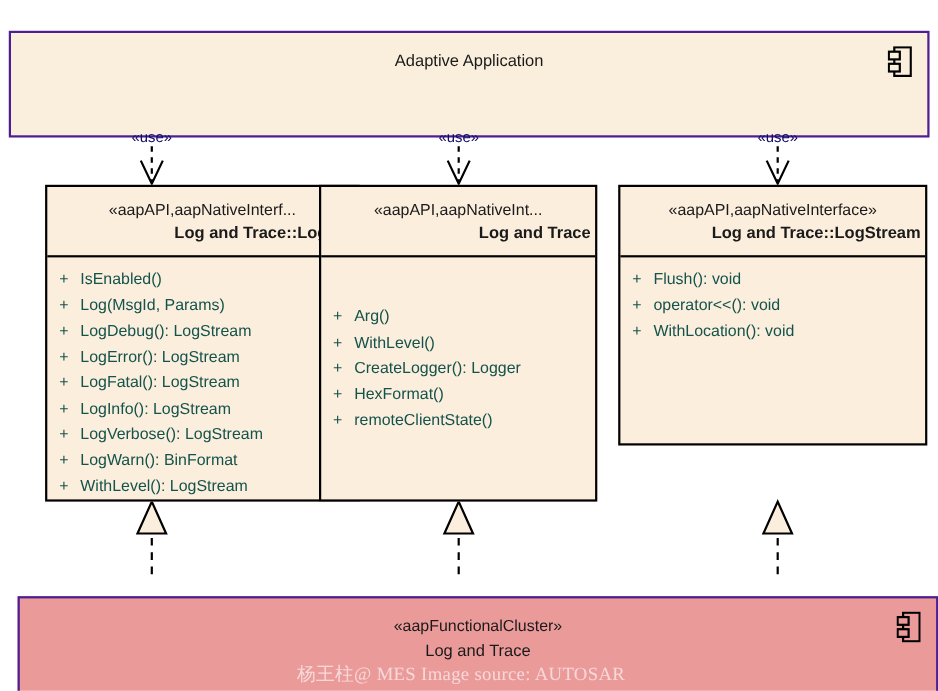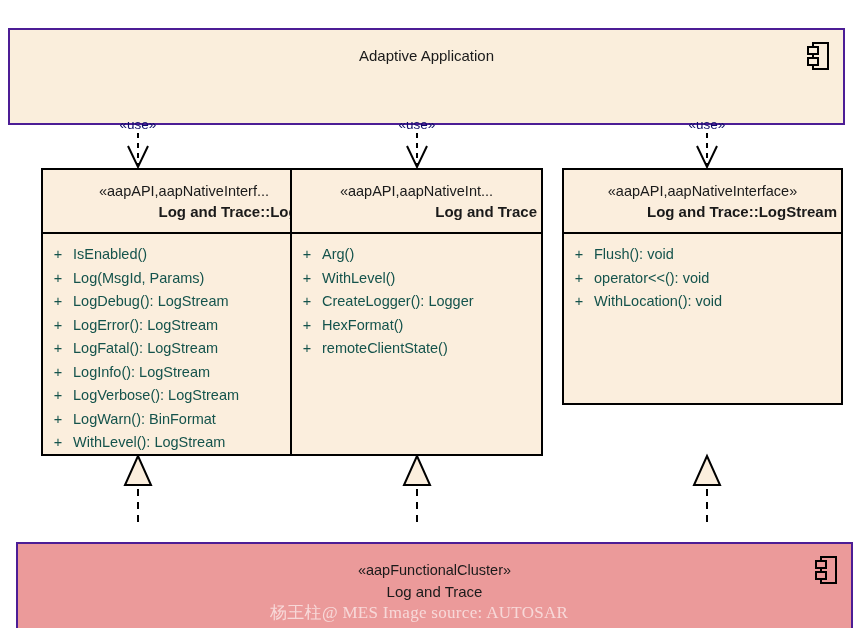--- a/index.html
+++ b/index.html
@@ -214,21 +214,21 @@
         <span class="vis">+</span>
         <span class="sig">LogWarn(): BinFormat</span>
       </div>
       <div class="member">
         <span class="vis">+</span>
         <span class="sig">WithLevel(): LogStream</span>
       </div>
     </div>
   </div>
 
-  <div class="classifier" style="left:290px; top:168px; width:253px; height:288px;">
+  <div class="classifier" style="left:290px; top:168px; width:253px; height:288px;gap:34px;">
     <div class="header">
       <div class="stereotype">«aapAPI,aapNativeInt...</div>
       <div class="name">Log and Trace</div>
     </div>
     <div class="members">
       <div class="member static">
         <span class="vis">+</span>
         <span class="sig">Arg()</span>
       </div>
       <div class="member static">

